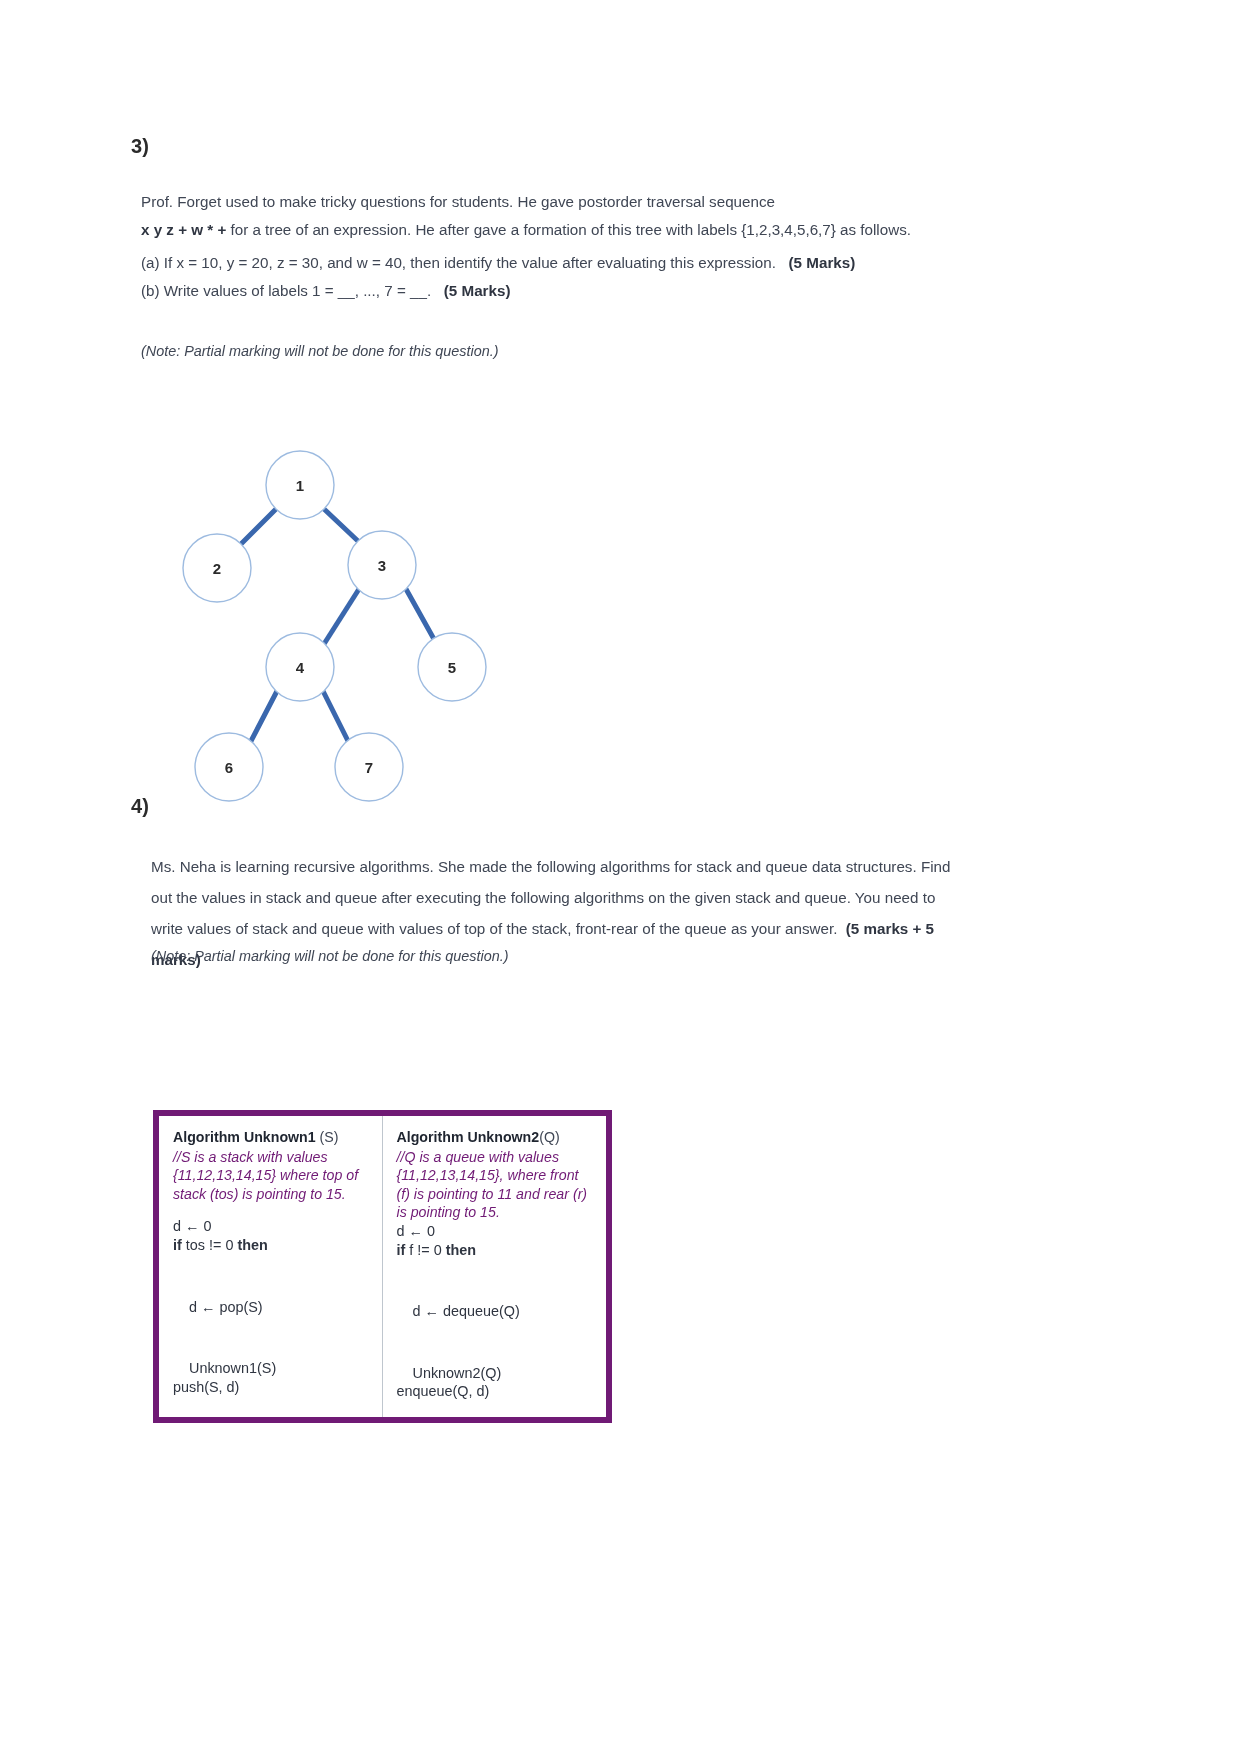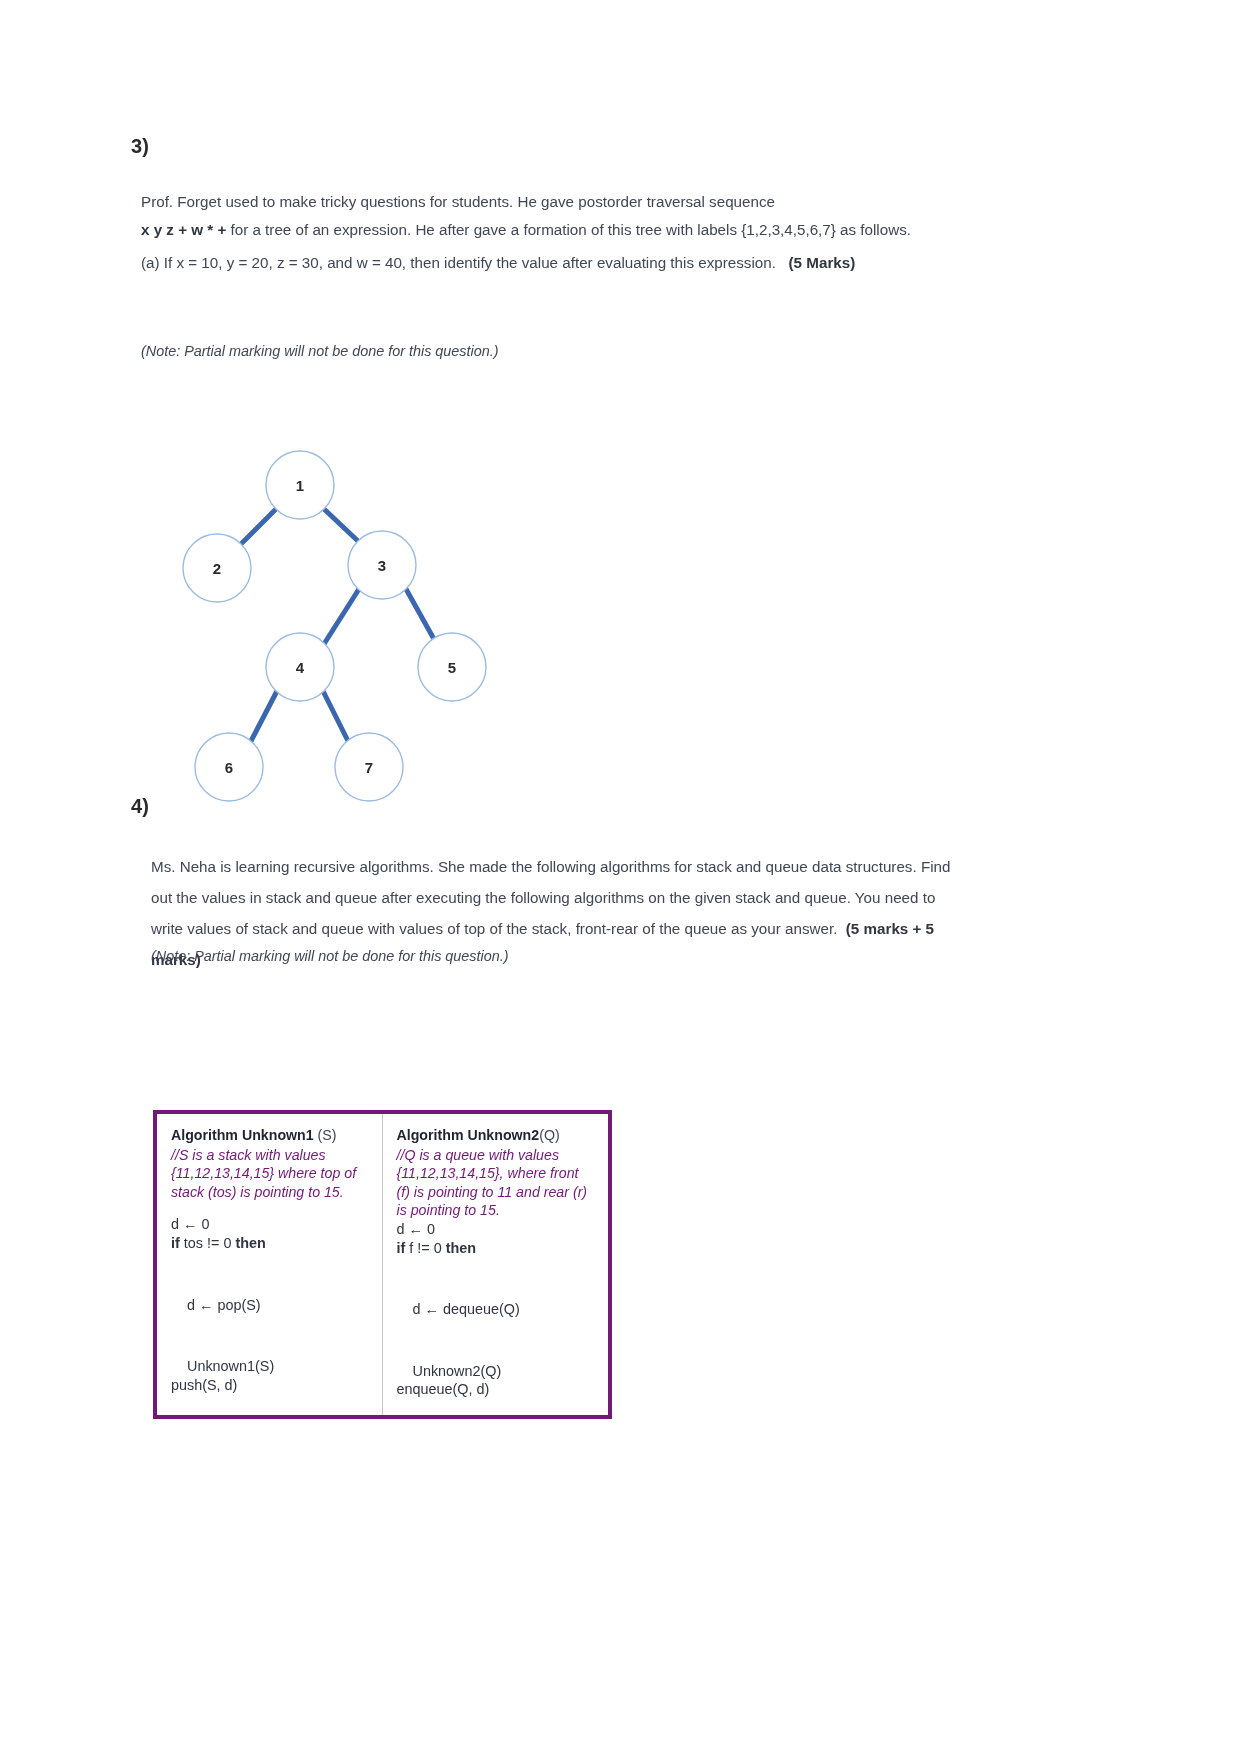--- a/index.html
+++ b/index.html
@@ -77,21 +77,21 @@
     text-anchor: middle;
     dominant-baseline: central;
   }
 
   
   #algo-table {
     position: absolute;
     left: 153px;
     top: 1110px;
     width: 459px;
-    border: 4px solid #701a75;
+    border: 6px solid #701a75;
     display: flex;
     box-sizing: border-box;
     background: #ffffff;
   }
   .algo-col {
     box-sizing: border-box;
     padding: 12px 14px 16px 14px;
     font-size: 14.2px;
     line-height: 18.6px;
     color: #2f3541;
@@ -119,20 +119,21 @@
 
   <div class="q-number" id="q3-number">3)</div>
 
   <div class="body-block" id="q3-intro">
     <p>Prof. Forget used to make tricky questions for students. He gave postorder traversal sequence</p>
     <p><span class="b">x y z + w * +</span><span> for a tree of an expression. He after gave a formation of this tree with labels {1,2,3,4,5,6,7} as follows.</span></p>
   </div>
 
   <div class="body-block" id="q3-parts">
     <p><span>(a) If x = 10, y = 20, z = 30, and w = 40, then identify the value after evaluating this expression.</span>&nbsp;&nbsp;&nbsp;<span class="b">(5 Marks)</span></p>
+    <p><span>(b) Write values of labels 1 = __, ..., 7 = __.</span>&nbsp;&nbsp;&nbsp;<span class="b">(5 Marks)</span></p>
   </div>
 
   <div class="body-block" id="q3-note">(Note: Partial marking will not be done for this question.)</div>
 
   <div id="tree-figure">
     <svg width="360" height="420" viewBox="0 0 360 420">
       <g>
         <line class="tree-edge" x1="136" y1="114" x2="101" y2="149"></line>
         <line class="tree-edge" x1="184" y1="114" x2="219" y2="147"></line>
         <line class="tree-edge" x1="219" y1="194" x2="184" y2="249"></line>

